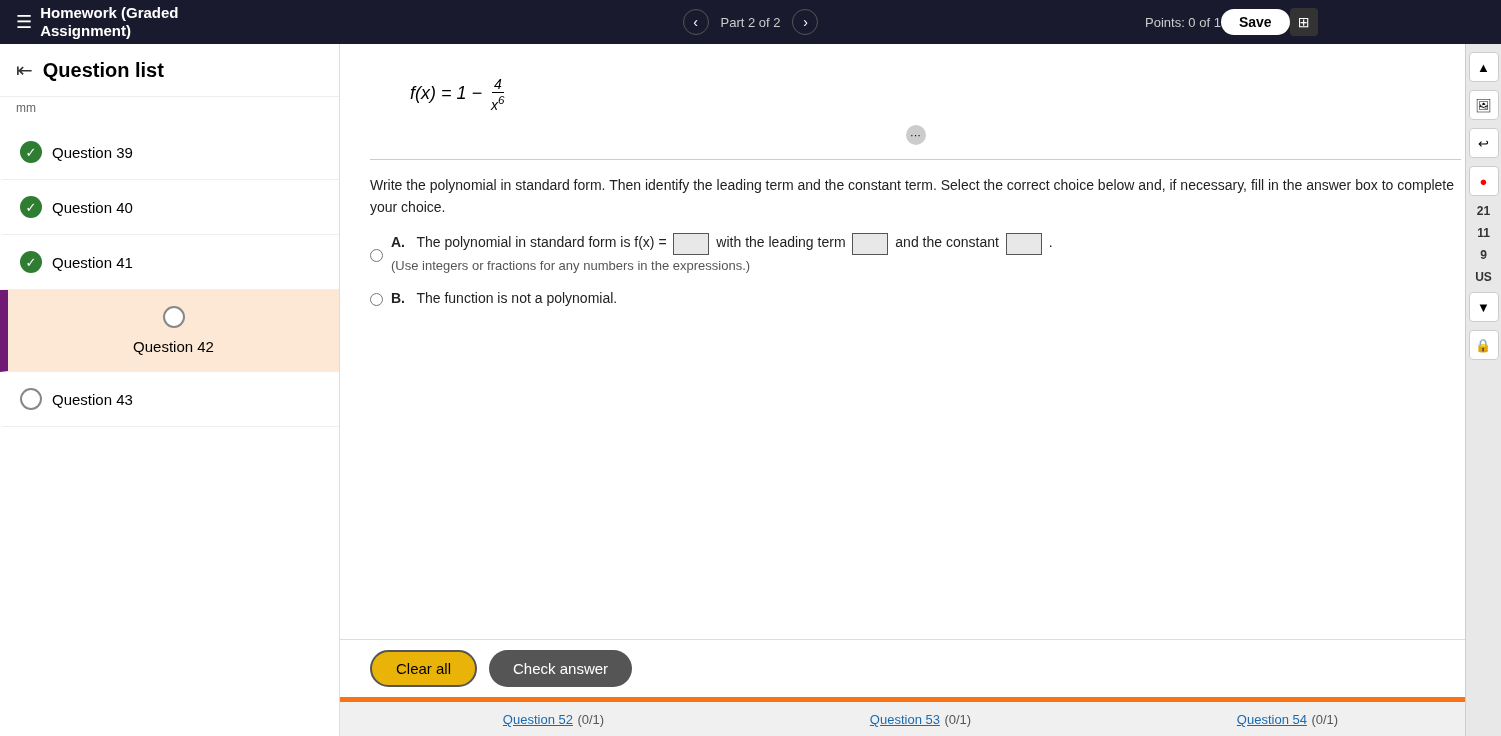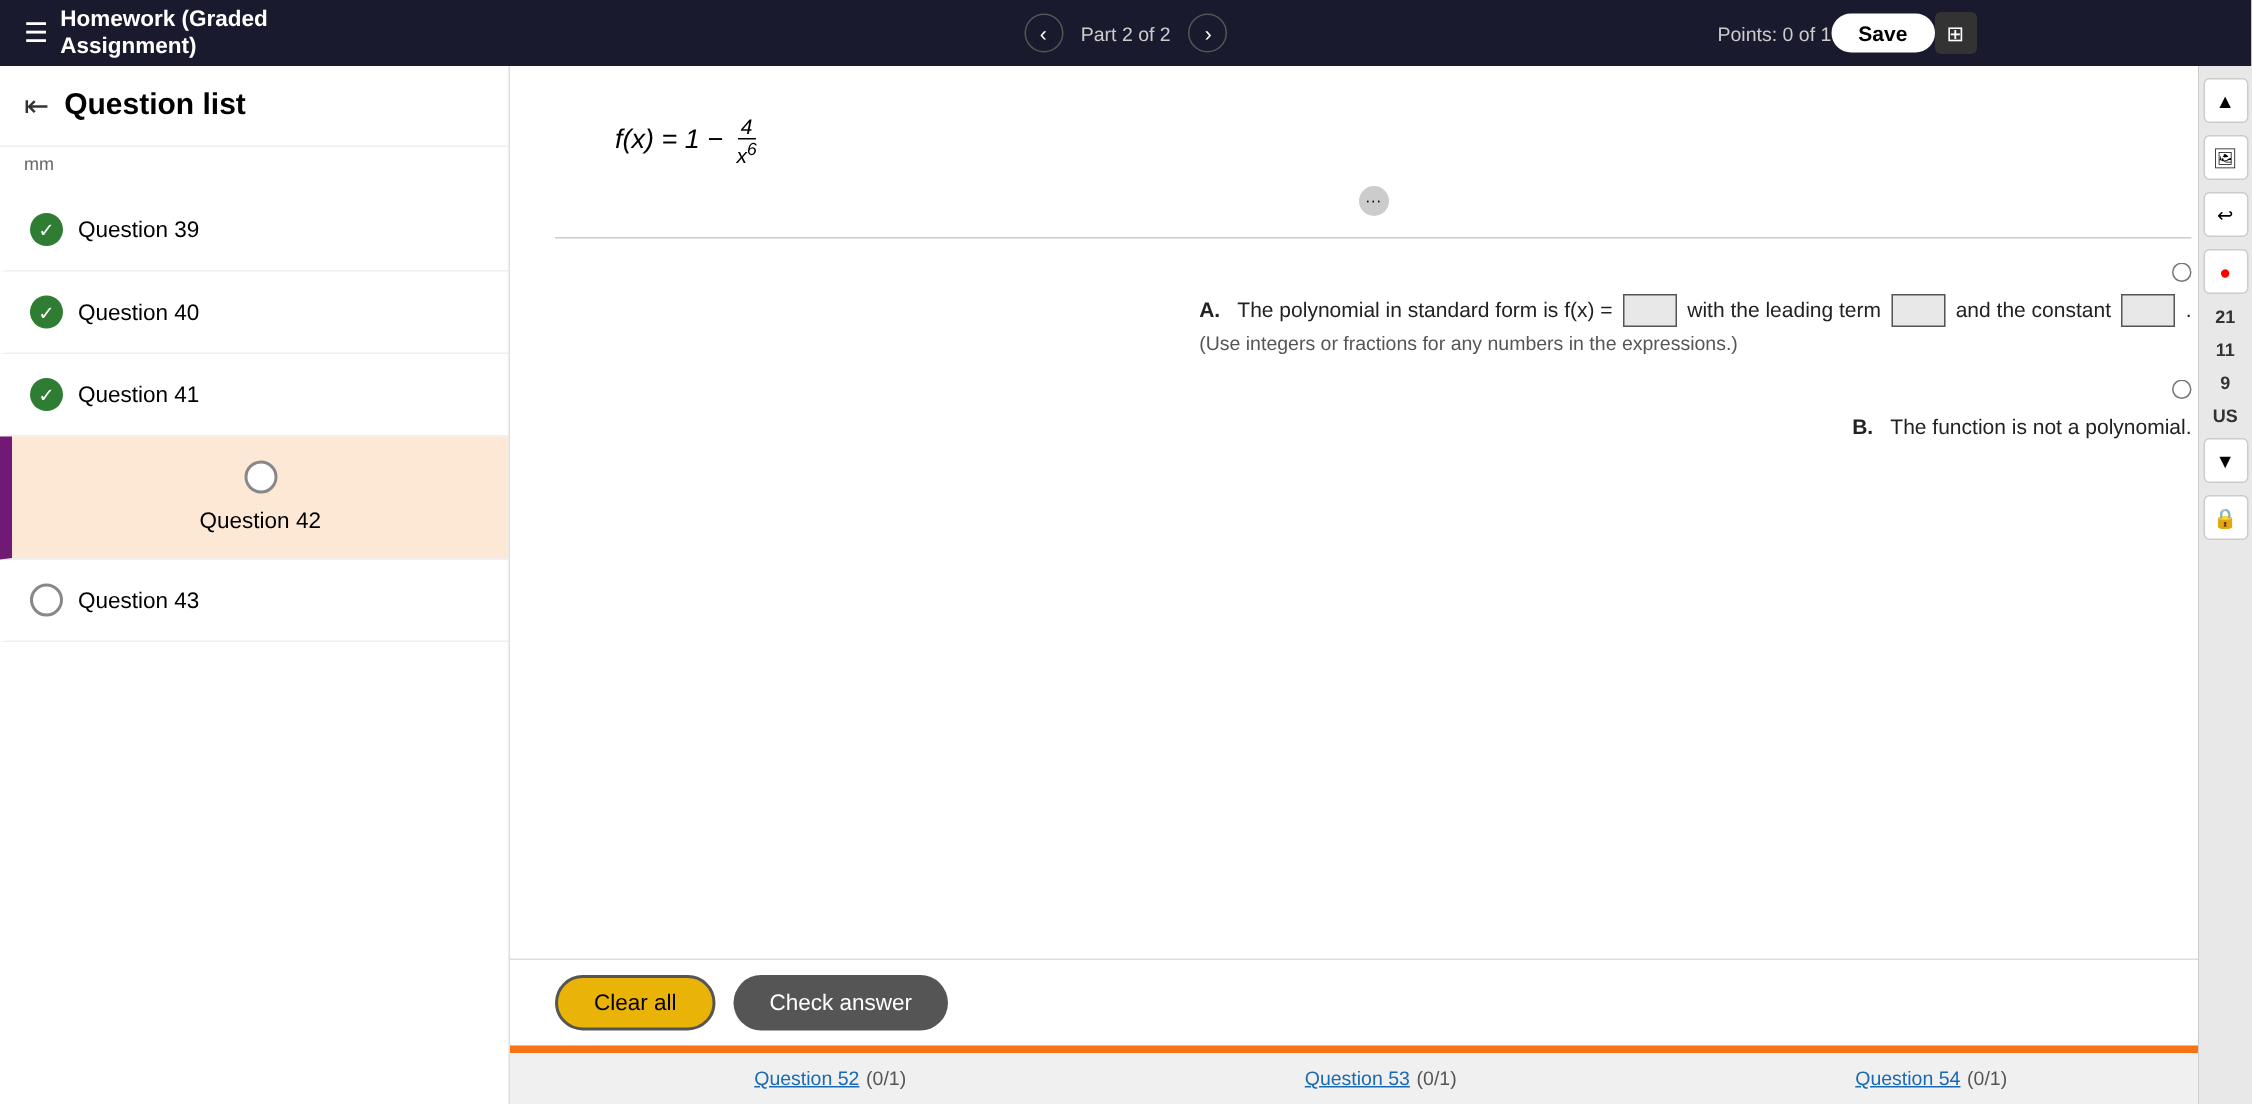--- a/index.html
+++ b/index.html
@@ -235,25 +235,24 @@
 
     .subquestion-text {
       font-size: 14px;
       line-height: 1.6;
       color: #222;
       margin-bottom: 14px;
     }
 
     .option-row {
       display: flex;
-      align-items: flex-end;
+      align-items: center;
       gap: 8px;
       margin-bottom: 12px;
       font-size: 14px;
-      flex-direction: column;
     }
     .option-radio {
       margin-top: 2px;
       cursor: pointer;
       flex-shrink: 0;
     }
     .option-text {
       color: #222;
       line-height: 1.5;
     }
@@ -450,20 +449,21 @@
         </span>
       </div>
 
       <div style="display:flex; justify-content:center; margin: 8px 0;">
         <button class="expand-btn">···</button>
       </div>
 
       <hr class="divider">
 
 
+      <p class="subquestion-text">Write the polynomial in standard form. Then identify the leading term and the constant term. Select the correct choice below and, if necessary, fill in the answer box to complete your choice.</p>
 
       <div class="option-row">
         <input type="radio" name="answer" class="option-radio" style="">
         <div class="option-text">
           <strong>A.</strong>
           &nbsp;
           <span>The polynomial in standard form is f(x) =</span>
           <span class="answer-box"></span>
           <span>with the leading term</span>
           <span class="answer-box"></span>

